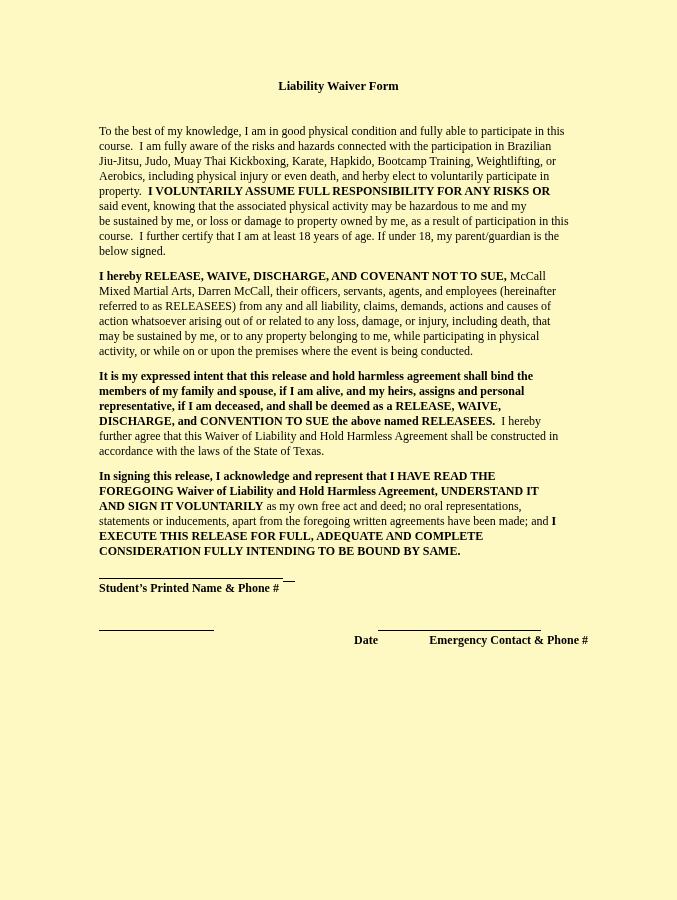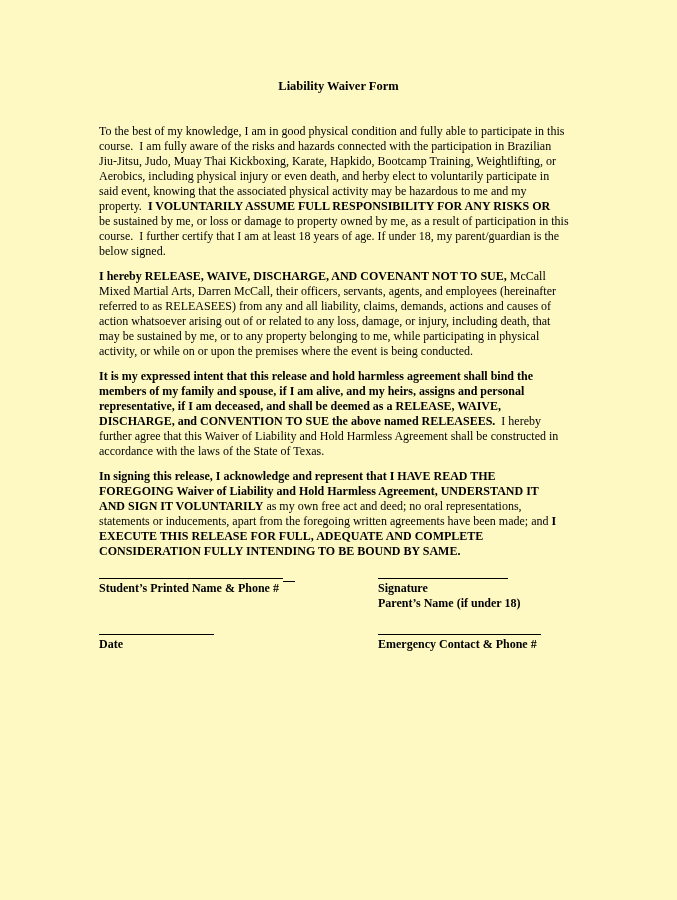--- a/index.html
+++ b/index.html
@@ -36,21 +36,21 @@
   .medical-row { margin-top: 3px; white-space: pre; height: 15px; }
   .inline-line {
     display: inline-block;
     width: 289px; height: 11px;
     border-bottom: 1.5px solid #000;
     margin-left: 5px;
   }
 
   .sig-block { margin-top: 17px; }
   .sig-row { display: flex; }
-  .sig-row2 { margin-top: 21px; }
+  .sig-row2 { margin-top: 32px; text-align: right; }
   .sig-col-left { width: 279px; flex: none; }
   .sig-col-right { flex: 1; }
   .line-row { display: flex; height: 2px; }
   .seg { display: inline-block; border-bottom: 1.5px solid #000; height: 2px; }
   .student-main { width: 184px; }
   .student-tail { width: 12px; height: 5px; }
   .signature-line { width: 130px; }
   .date-line { width: 115px; }
   .emergency-line { width: 163px; }
   .sig-label { font-weight: 700; margin-top: 3px; line-height: 15px; white-space: pre; }
@@ -64,22 +64,22 @@
   <h1 class="title">Liability Waiver Form</h1>
 
   <div class="content">
 
     <div id="paragraphs">
         <div class="para">
           <div class="line"><span>To the best of my knowledge, I am in good physical condition and fully able to participate in this</span></div>
           <div class="line"><span>course.  I am fully aware of the risks and hazards connected with the participation in Brazilian</span></div>
           <div class="line"><span>Jiu-Jitsu, Judo, Muay Thai Kickboxing, Karate, Hapkido, Bootcamp Training, Weightlifting, or</span></div>
           <div class="line"><span>Aerobics, including physical injury or even death, and herby elect to voluntarily participate in</span></div>
+          <div class="line"><span>property.  </span><span class="b">I VOLUNTARILY ASSUME FULL RESPONSIBILITY FOR ANY RISKS OR</span></div>
           <div class="line"><span>said event, knowing that the associated physical activity may be hazardous to me and my</span></div>
-          <div class="line"><span>property.  </span><span class="b">I VOLUNTARILY ASSUME FULL RESPONSIBILITY FOR ANY RISKS OR</span></div>
           <div class="line"><span>be sustained by me, or loss or damage to property owned by me, as a result of participation in this</span></div>
           <div class="line"><span>course.  I further certify that I am at least 18 years of age. If under 18, my parent/guardian is the</span></div>
           <div class="line"><span>below signed.</span></div>
         </div>
         <div class="para">
           <div class="line"><span class="b">I hereby RELEASE, WAIVE, DISCHARGE, AND COVENANT NOT TO SUE,</span><span> McCall</span></div>
           <div class="line"><span>Mixed Martial Arts, Darren McCall, their officers, servants, agents, and employees (hereinafter</span></div>
           <div class="line"><span>referred to as RELEASEES) from any and all liability, claims, demands, actions and causes of</span></div>
           <div class="line"><span>action whatsoever arising out of or related to any loss, damage, or injury, including death, that</span></div>
           <div class="line"><span>may be sustained by me, or to any property belonging to me, while participating in physical</span></div>
@@ -107,27 +107,20 @@
     <div class="sig-block">
 
       <div class="sig-row">
         <div class="sig-col-left">
           <div class="line-row">
             <span class="seg student-main"></span>
               <span class="seg student-tail"></span>
           </div>
           <div class="sig-label">Student’s Printed Name &amp; Phone #</div>
         </div>
-        <div class="sig-col-right">
-          <div class="line-row">
-            <span class="seg signature-line"></span>
-          </div>
-          <div class="sig-label">Signature</div>
-          <div class="sig-label">Parent’s Name (if under 18)</div>
-        </div>
       </div>
 
       <div class="sig-row sig-row2">
         <div class="sig-col-left">
           <div class="line-row">
             <span class="seg date-line"></span>
           </div>
           <div class="sig-label">Date</div>
         </div>
         <div class="sig-col-right">

